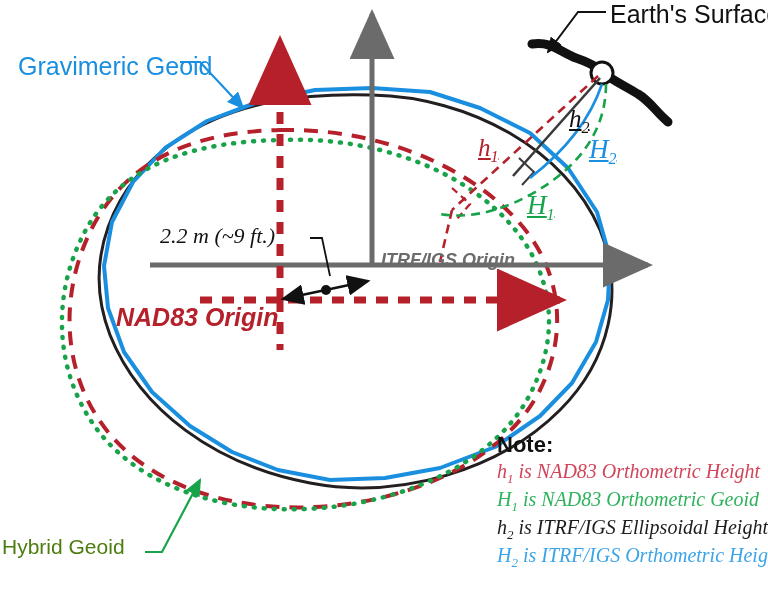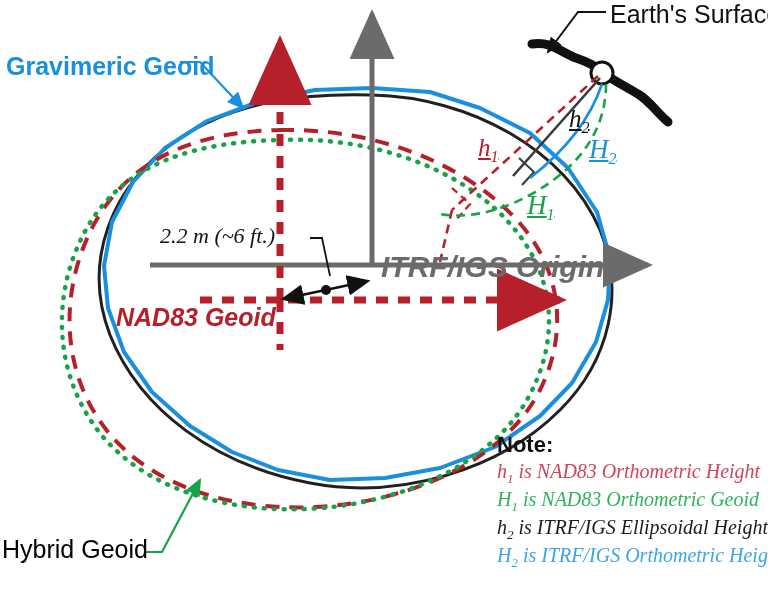--- a/index.html
+++ b/index.html
@@ -9,45 +9,44 @@
     font-family:"Liberation Sans",sans-serif;
     overflow:hidden;
     position:relative;
   }
   #stage{position:absolute;inset:0;width:768px;height:601px;}
   svg{display:block;width:768px;height:601px;}
 
   .lbl{position:absolute;white-space:nowrap;}
 
   .lbl-gravimetric{
-    left:6px;top:52px;
+    left:18px;top:52px;
     font-size:25px;color:#1a8fe0;
     font-family:"Liberation Sans",sans-serif;
-    font-weight:bold;
   }
   .lbl-hybrid{
     left:2px;top:535px;
-    font-size:25px;color:#000000;
+    font-size:21px;color:#4d7c0f;
     font-family:"Liberation Sans",sans-serif;
     text-align:right;
   }
   .lbl-earth{
     left:610px;top:0px;
     font-size:25px;color:#111111;
     font-family:"Liberation Sans",sans-serif;
   }
   .lbl-nad83{
     left:116px;top:303px;
     font-size:25px;color:#b5202a;
     font-weight:bold;font-style:italic;
     font-family:"Liberation Sans",sans-serif;
   }
   .lbl-itrf{
     left:381px;top:250px;
-    font-size:30px;color:#6b6b6b;
+    font-size:18px;color:#6b6b6b;
     font-weight:bold;font-style:italic;
     font-family:"Liberation Sans",sans-serif;
   }
   .lbl-dist{
     left:160px;top:223px;
     font-size:22px;color:#111111;
     font-style:italic;
     font-family:"Liberation Serif",serif;
   }
 
@@ -204,25 +203,25 @@
   </g>
 </svg>
 </div>
 
 <div class="lbl lbl-gravimetric">Gravimeric Geoid</div>
 
 <div class="lbl lbl-hybrid">Hybrid Geoid</div>
 
 <div class="lbl lbl-earth">Earth's Surface</div>
 
-<div class="lbl lbl-nad83">NAD83 Geoid</div>
+<div class="lbl lbl-nad83">NAD83 Origin</div>
 
 <div class="lbl lbl-itrf">ITRF/IGS Origin</div>
 
-<div class="lbl lbl-dist">2.2 m (~6 ft.)</div>
+<div class="lbl lbl-dist">2.2 m (~9 ft.)</div>
 
 <div class="lbl hlbl lbl-h1"><span>h</span><sub>1</sub></div>
 
 <div class="lbl hlbl lbl-H1"><span>H</span><sub>1</sub></div>
 
 <div class="lbl hlbl lbl-h2"><span>h</span><sub>2</sub></div>
 
 <div class="lbl hlbl lbl-H2"><span>H</span><sub>2</sub></div>
 
 <div class="note">

